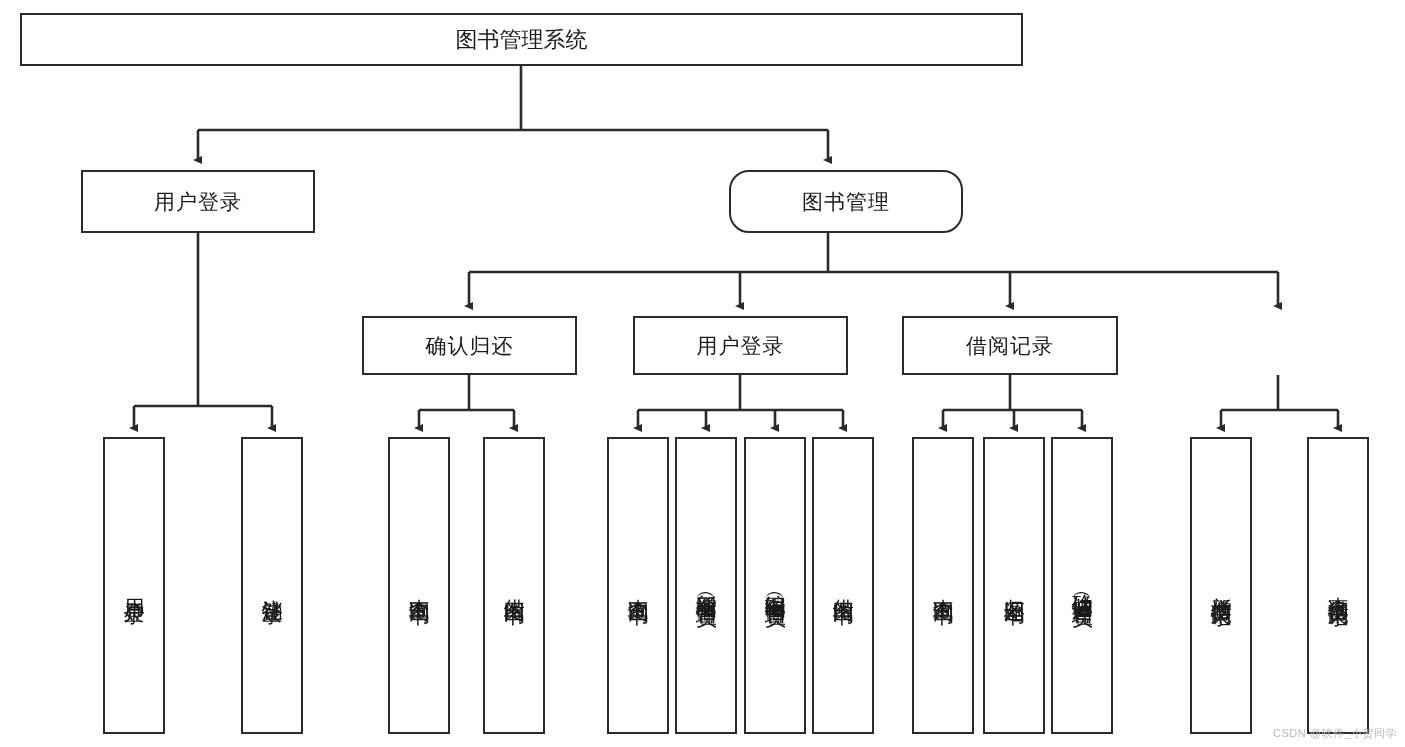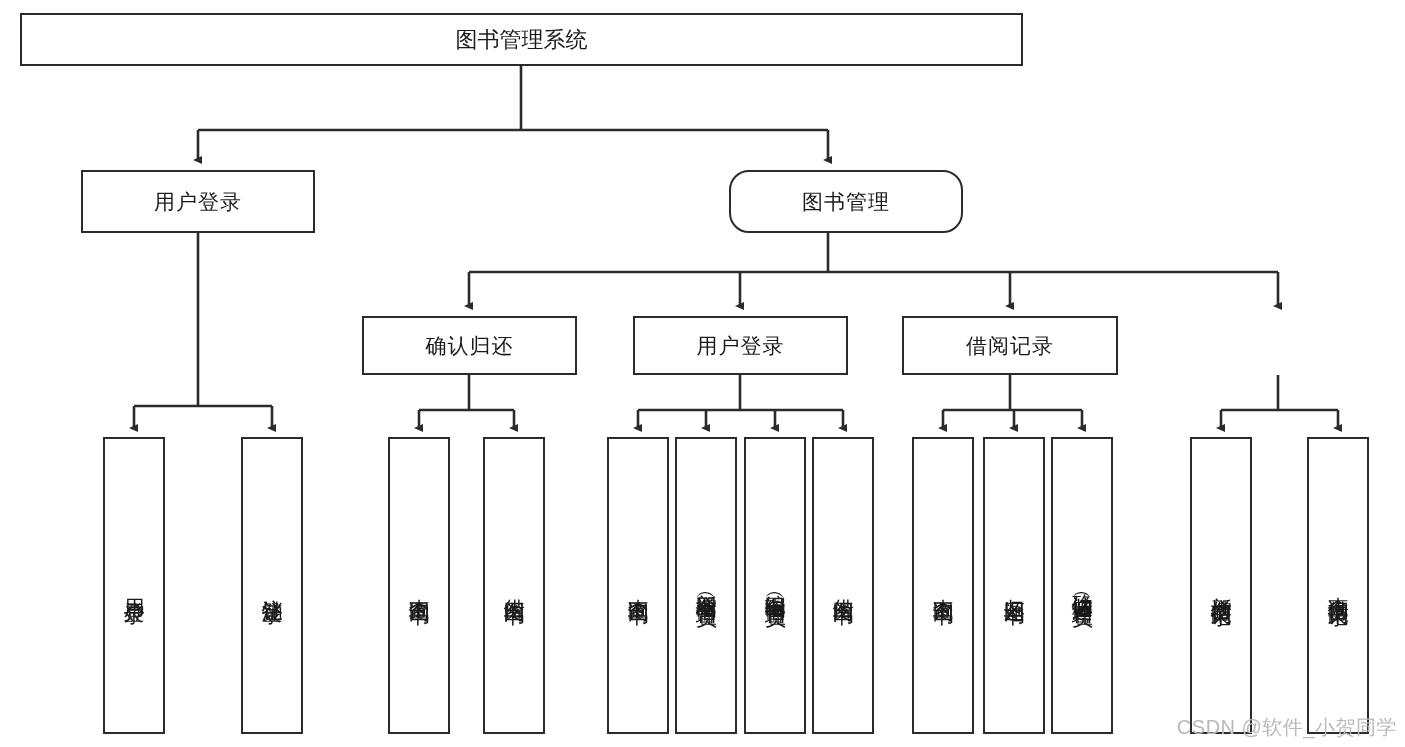--- a/index.html
+++ b/index.html
@@ -60,21 +60,21 @@
     line-height: 1.35;
     letter-spacing: 2px;
     color: #1a1a1a;
     white-space: nowrap;
     text-align: center;
   }
   .watermark {
     position: absolute;
     right: 8px;
     bottom: 6px;
-    font-size: 20px;
+    font-size: 11px;
     color: #b9b9b9;
     letter-spacing: 0.5px;
     white-space: nowrap;
   }
 </style>
 </head>
 <body>
 
 <div id="canvas">
 

